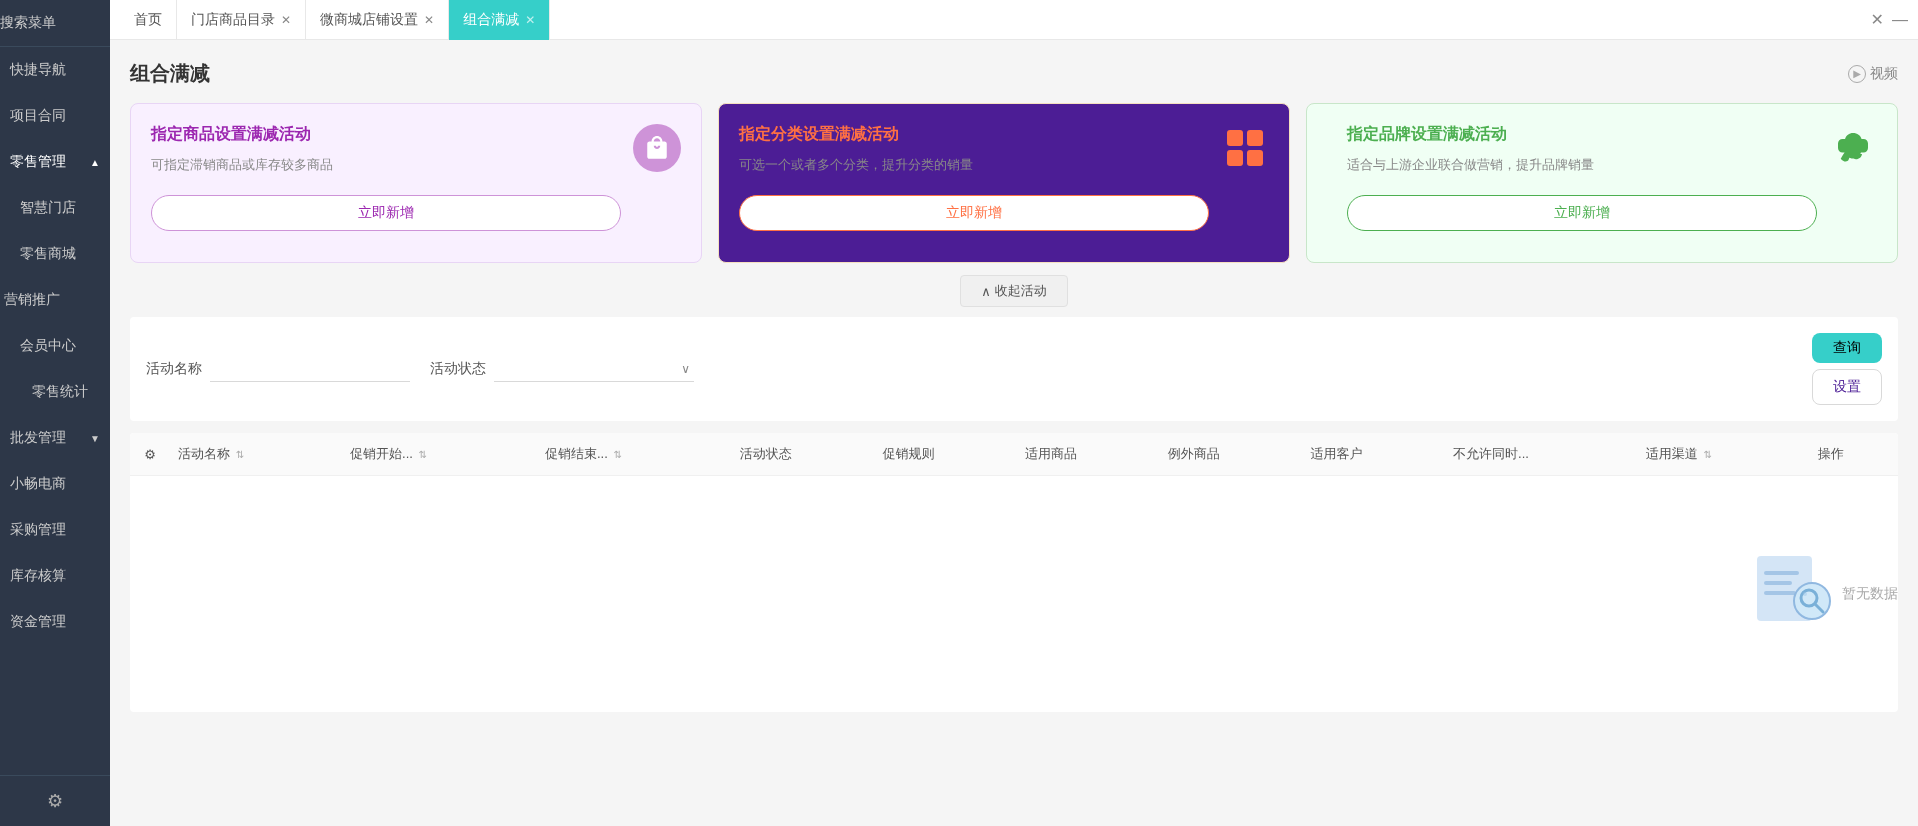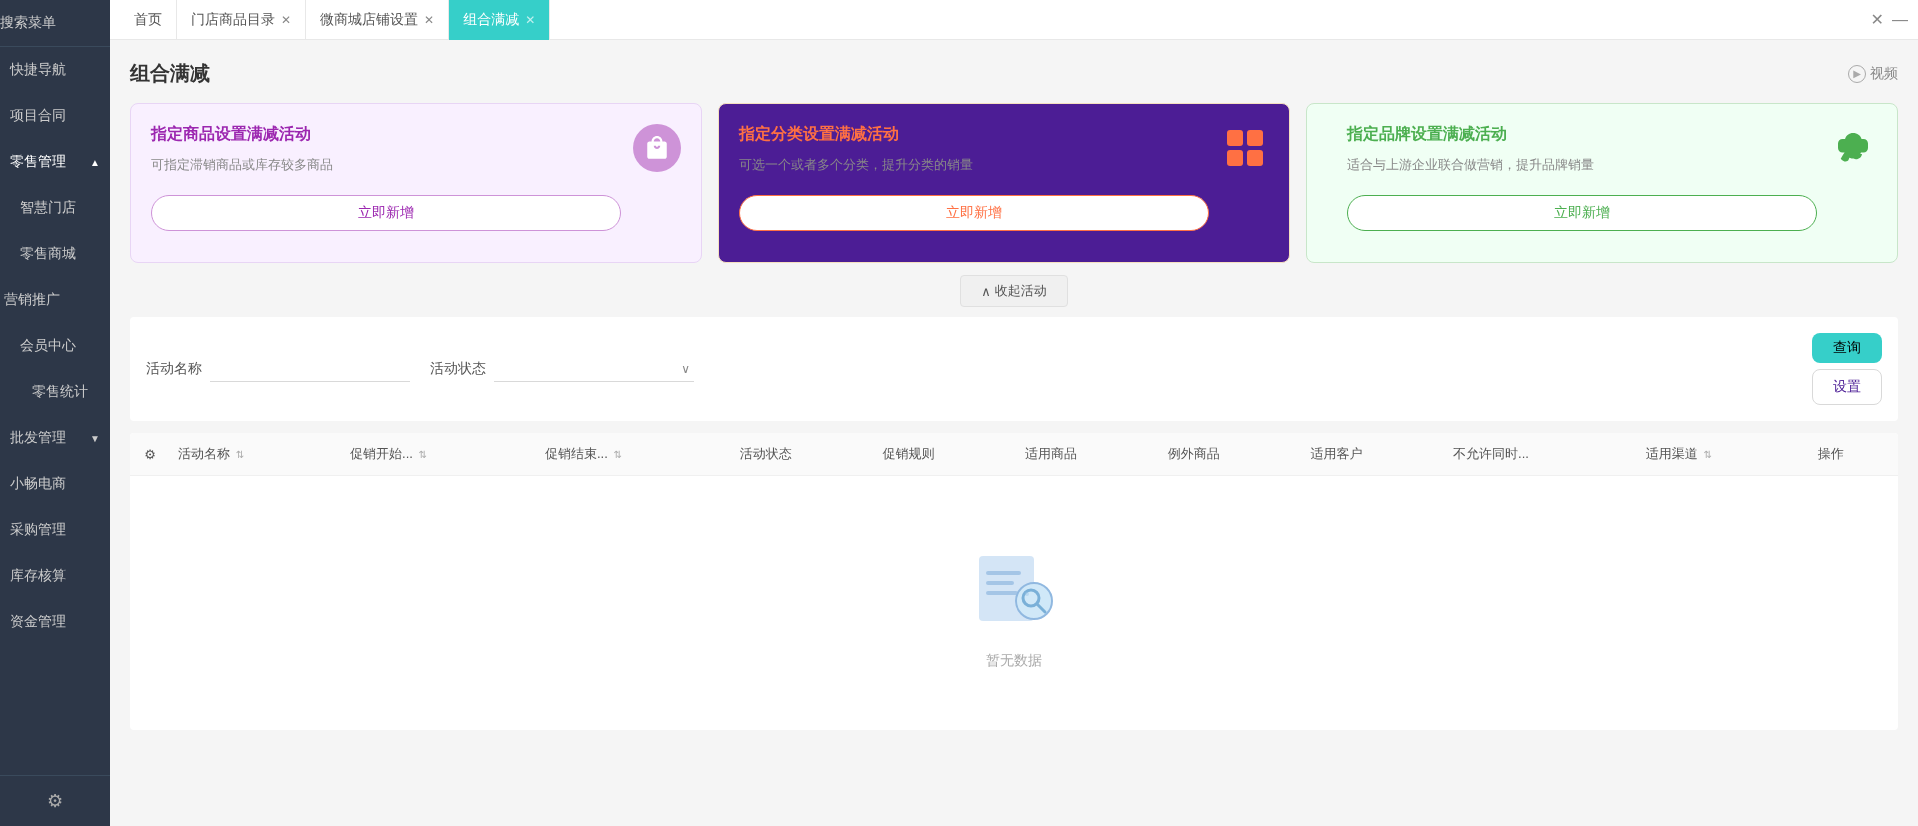--- a/index.html
+++ b/index.html
@@ -312,23 +312,23 @@
       font-size: 10px;
       color: #aaa;
       margin-left: 2px;
     }
     .th-gear {
       width: 40px;
       text-align: center;
     }
     .empty-state {
       display: flex;
-      flex-direction: column;
-      align-items: center;
-      justify-content: space-between;
+      flex-direction: row;
+      align-items: center;
+      justify-content: flex-end;
       padding: 60px 0;
     }
     .empty-icon {
       width: 100px;
       height: 100px;
       margin-bottom: 16px;
     }
     .empty-text {
       color: #aaa;
       font-size: 14px;

